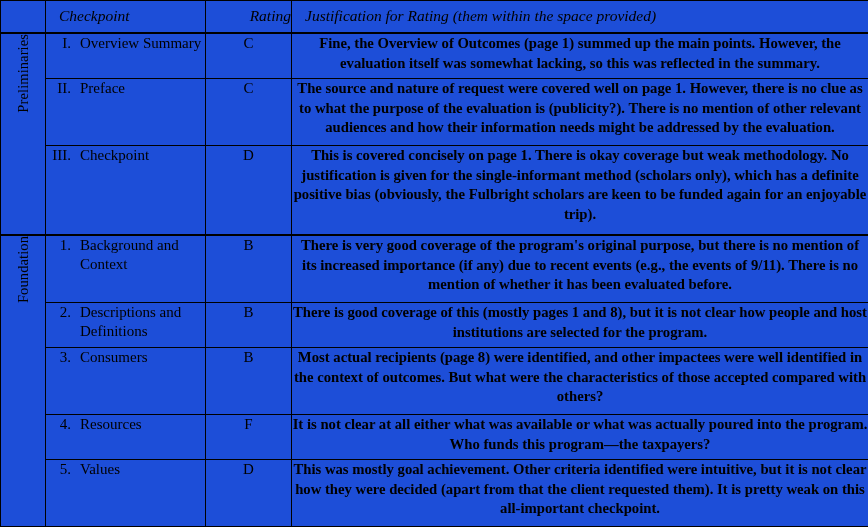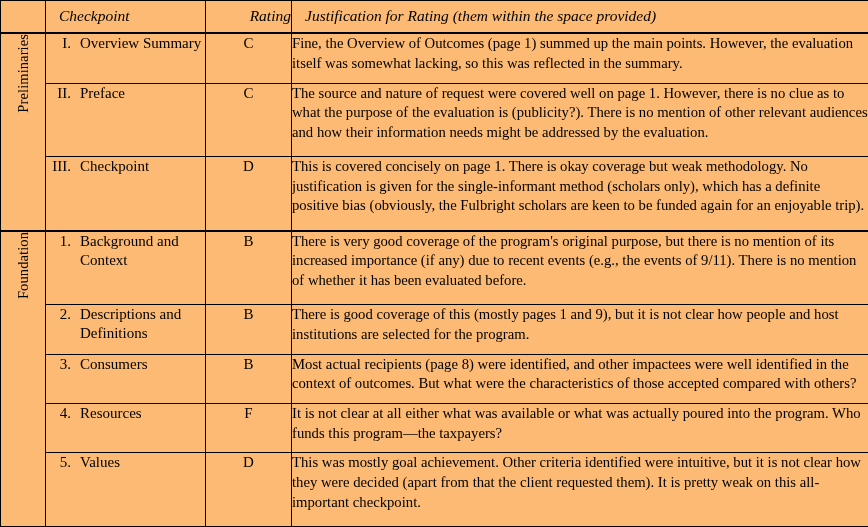--- a/index.html
+++ b/index.html
@@ -27,21 +27,21 @@
   col.c-checkpoint { width: 160px; }
   col.c-rating { width: 86px; }
   col.c-justification { width: 577px; }
 
   
   table.checklist td,
   table.checklist th {
     border: 1px solid #000000;
     vertical-align: top;
     padding: 0;
-    background: #fdba74;
+    background: #1d4ed8;
   }
 
   
   tr.header-row th {
     border-bottom: 2px solid #000000;
     height: 31px;
   }
   tr.header-row th.blank-corner {
     border-left: 1px solid #000000;
   }
@@ -99,21 +99,22 @@
     padding-top: 8px;
     font-size: 15px;
     line-height: 1.28;
   }
 
   
   td.justification-cell {
     padding: 8px 12px 6px 13px;
     font-size: 14.7px;
     line-height: 1.33;
-    text-align: left;
+    text-align: center;
+    font-weight: bold;
   }
 
   
   tr.section-start > td {
     border-top: 2px solid #000000;
   }
 
   
   table.checklist {
     border: 1px solid #000000;
@@ -189,21 +190,21 @@
         <td class="justification-cell">There is very good coverage of the program's original purpose, but there is no mention of its increased importance (if any) due to recent events (e.g., the events of 9/11). There is no mention of whether it has been evaluated before.</td>
       </tr>
       <tr>
         <td class="checkpoint-cell">
           <div class="cp-wrap">
             <span class="cp-num">2.</span>
             <span class="cp-name">Descriptions and Definitions</span>
           </div>
         </td>
         <td class="rating-cell">B</td>
-        <td class="justification-cell">There is good coverage of this (mostly pages 1 and 9), but it is not clear how people and host institutions are selected for the program.</td>
+        <td class="justification-cell">There is good coverage of this (mostly pages 1 and 8), but it is not clear how people and host institutions are selected for the program.</td>
       </tr>
       <tr>
         <td class="checkpoint-cell">
           <div class="cp-wrap">
             <span class="cp-num">3.</span>
             <span class="cp-name">Consumers</span>
           </div>
         </td>
         <td class="rating-cell">B</td>
         <td class="justification-cell">Most actual recipients (page 8) were identified, and other impactees were well identified in the context of outcomes. But what were the characteristics of those accepted compared with others?</td>

